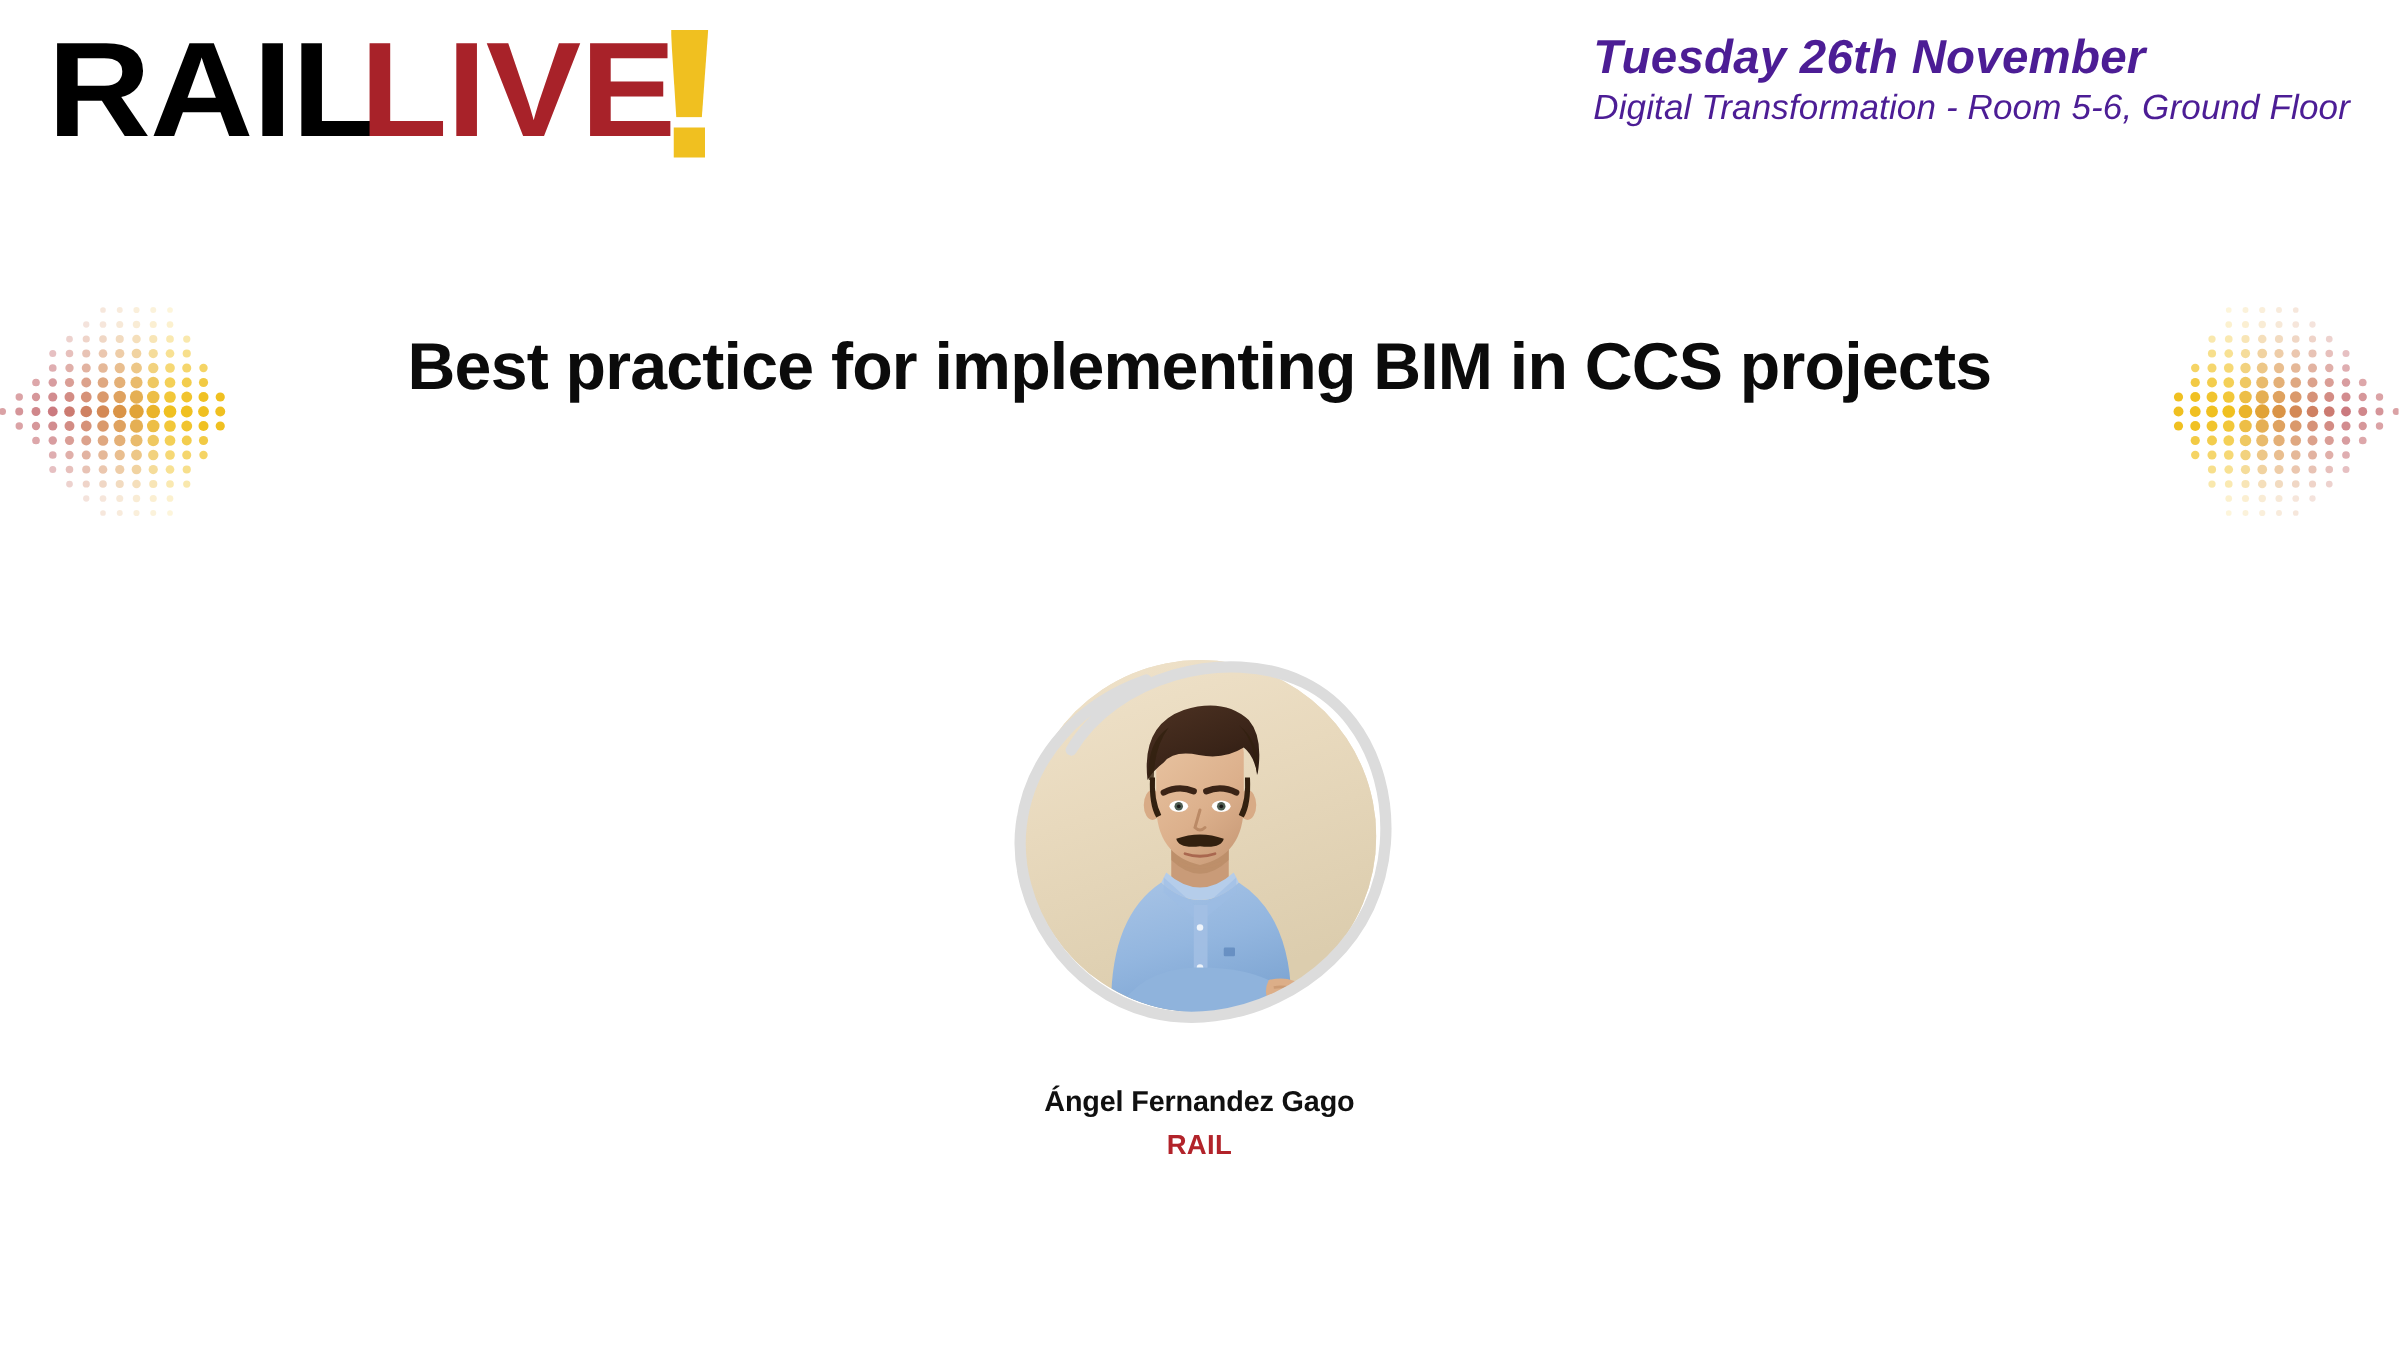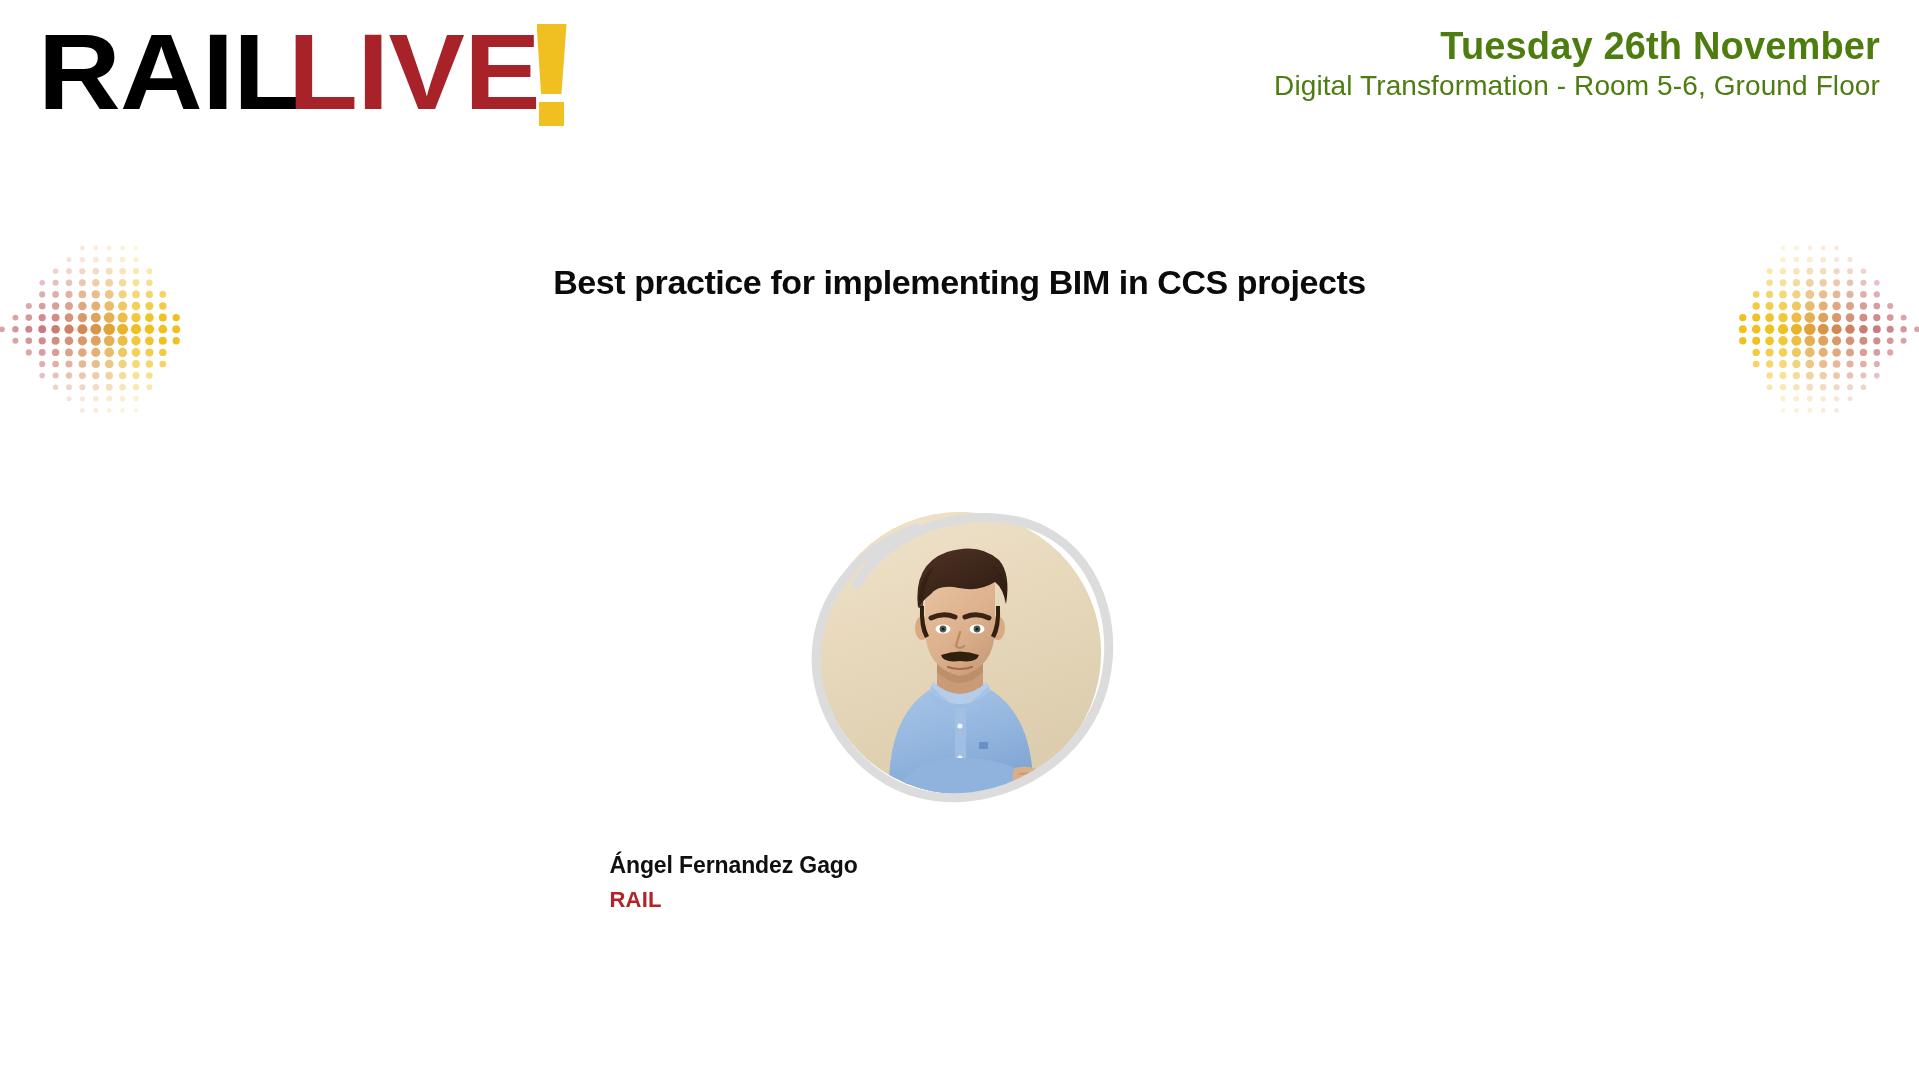--- a/index.html
+++ b/index.html
@@ -75,22 +75,22 @@
     left: 2px;
     width: 25px;
     height: 24px;
     background: #F0C020;
   }
 
   .header-meta {
     position: absolute;
     right: 39px;
     top: 24px;
-    text-align: right;
-    color: #4d7c0f;
+    color: #4c1d95;
+    font-style: italic;
   }
   .header-date {
     font-family: "Liberation Sans Narrow", "Liberation Sans", sans-serif;
     font-weight: 700;
     font-size: 38px;
     line-height: 1.18;
     letter-spacing: 0.004em;
     white-space: nowrap;
   }
   .header-room {
@@ -120,33 +120,34 @@
     top: 262px;
     left: 50%;
     transform: translateX(-50%);
     width: 1280px;
     text-align: center;
   }
   .session-title {
     margin: 0;
     font-family: "Liberation Sans", sans-serif;
     font-weight: 700;
-    font-size: 34px;
+    font-size: 53px;
     line-height: 1.22;
     color: #0b0b0b;
     letter-spacing: -0.012em;
   }
 
   
   .speaker-block {
     position: absolute;
-    top: 488px;
+    top: 504px;
     left: 50%;
     transform: translateX(-50%);
     width: 700px;
+    text-align: center;
   }
 
   .avatar-wrap {
     position: relative;
     width: 330px;
     height: 330px;
     margin: 0 auto;
   }
   .avatar-ring {
     position: absolute;

